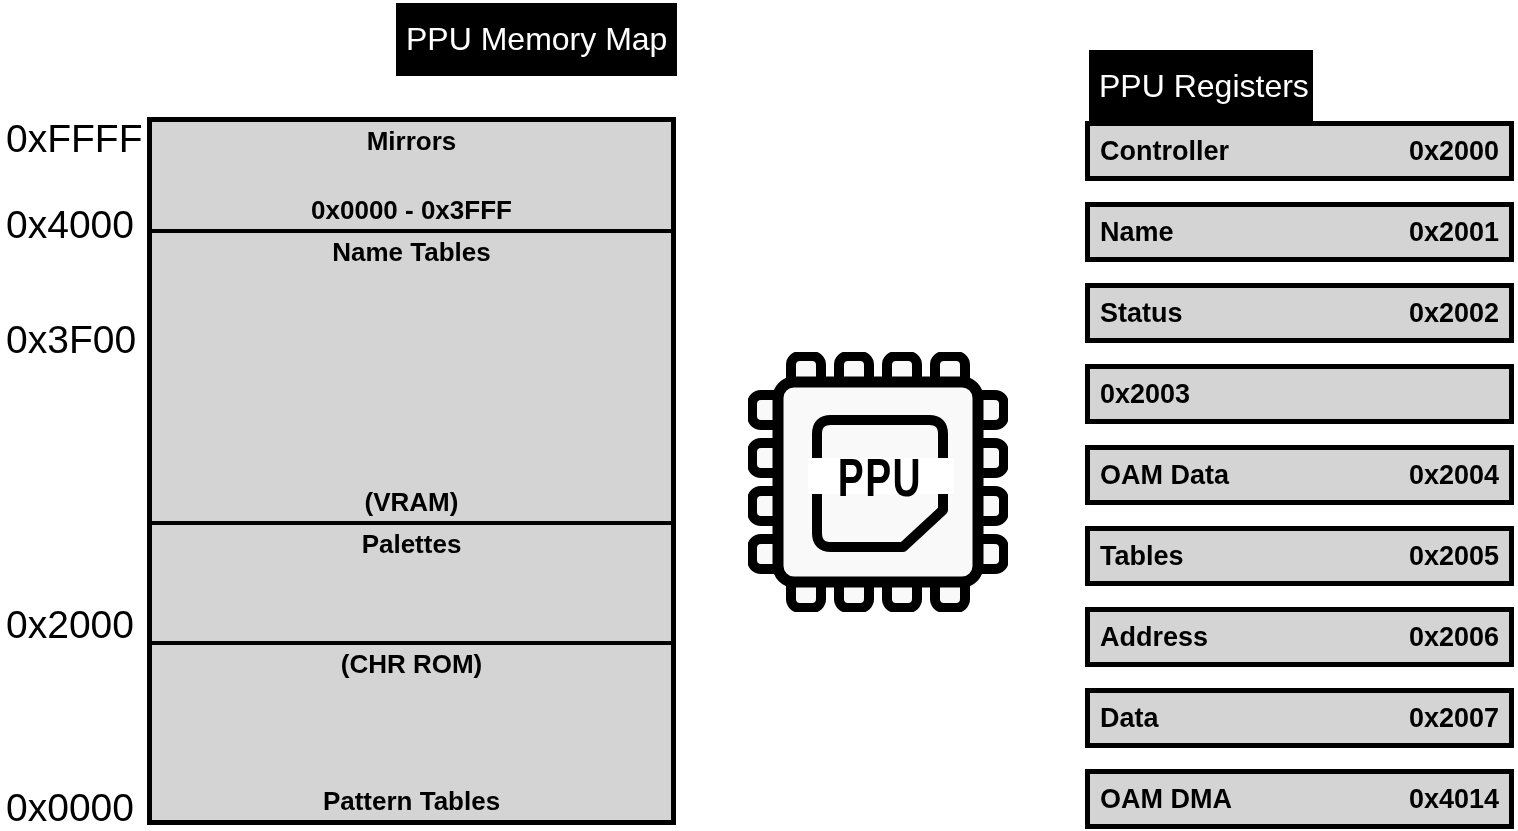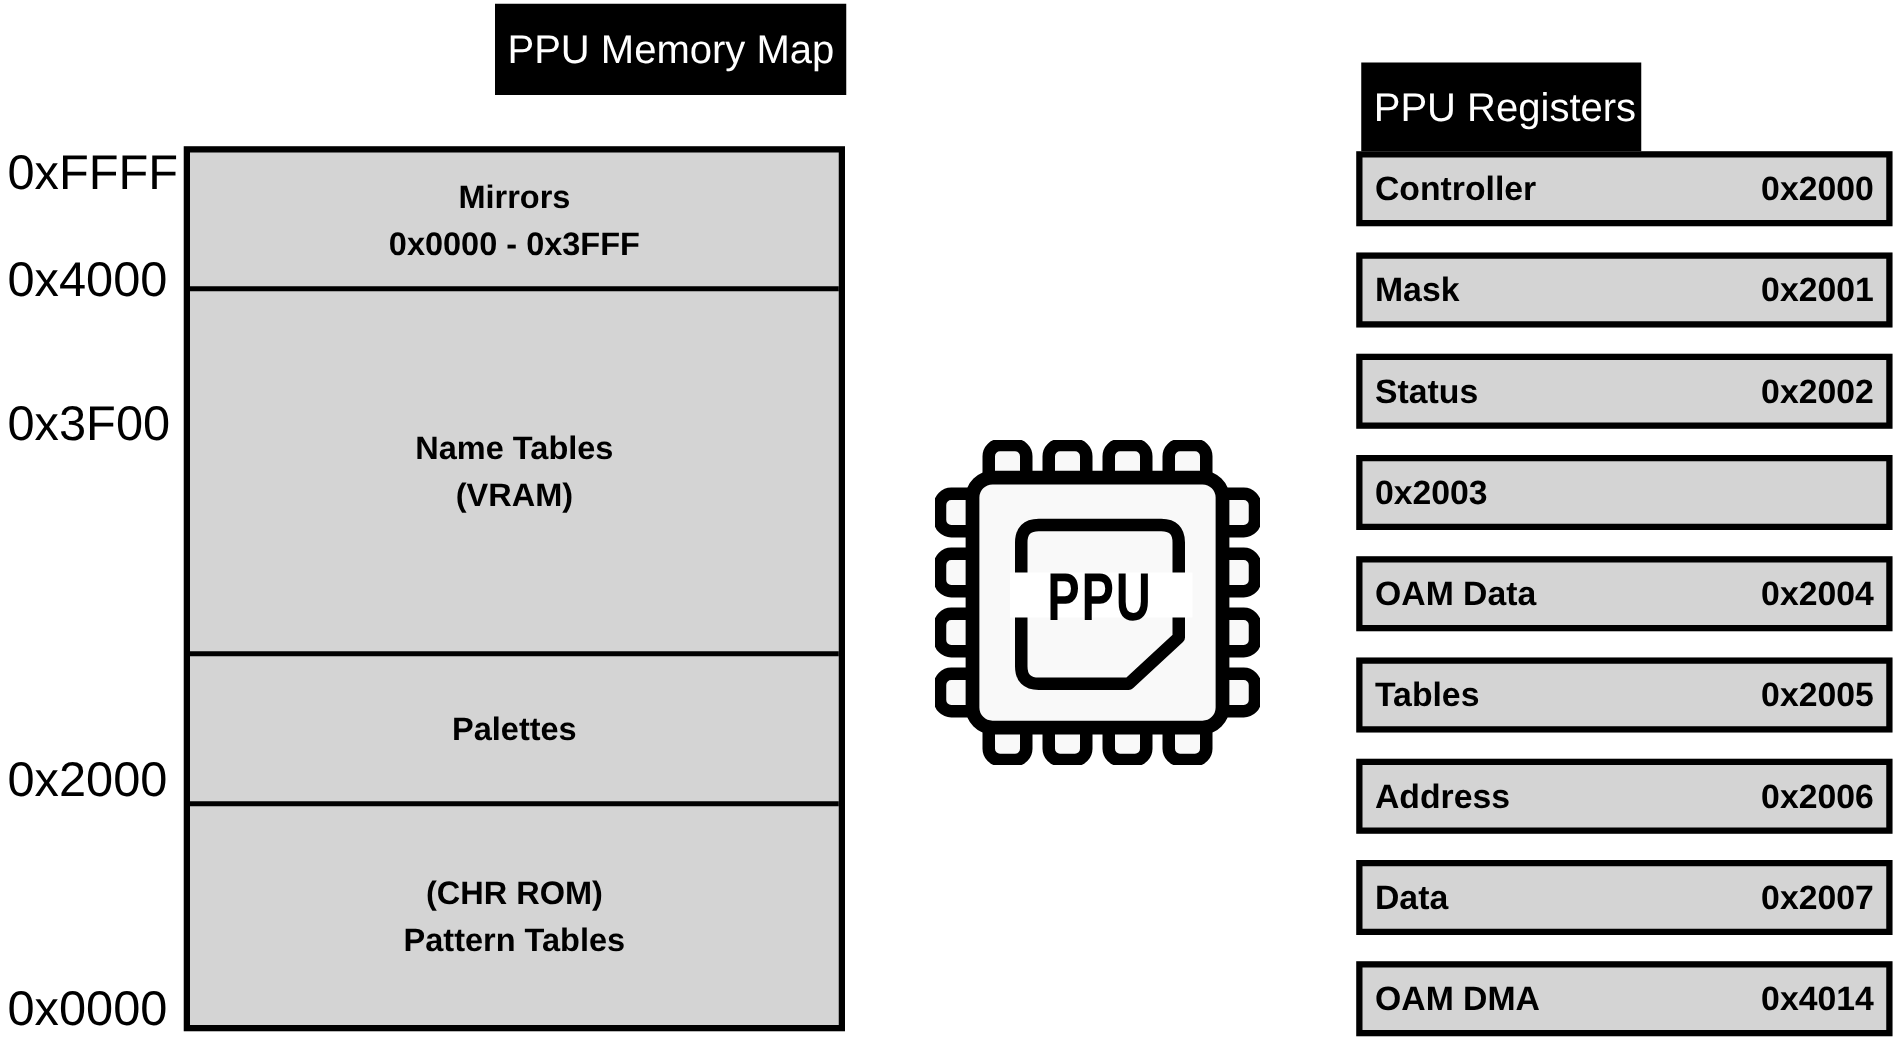--- a/index.html
+++ b/index.html
@@ -25,21 +25,21 @@
   .title-reg{left:1089px;top:17px;width:224px;margin-top:33px;}
 
   
   .membox{
     position:absolute;left:147px;top:117px;width:529px;height:708px;
     box-sizing:border-box;border:5px solid var(--line);background:var(--box_fill);
     display:flex;flex-direction:column;
   }
   .section{
     box-sizing:border-box;display:flex;flex-direction:column;
-    align-items:center;justify-content:center;text-align:center;
+    align-items:center;justify-content:space-between;text-align:center;
     font-size:26px;font-weight:bold;line-height:38px;
   }
   .s1{height:111px;border-bottom:4px solid var(--line);}
   .s2{height:120px;border-bottom:4px solid var(--line);}
   .s3{height:292px;border-bottom:4px solid var(--line);}
   .s4{height:175px;}
 
   .addr{
     position:absolute;left:6px;font-size:39px;line-height:36px;white-space:nowrap;
   }
@@ -124,21 +124,21 @@
 
     <text transform="translate(132,144) scale(0.72,1)" text-anchor="middle" font-family="'Liberation Sans',sans-serif" font-weight="bold" font-size="54" letter-spacing="2" fill="#000">PPU</text>
   </svg>
 
   <div class="registers">
     <div class="regbox">
       <span>Controller</span>
       <span>0x2000</span>
     </div>
     <div class="regbox">
-      <span>Mask</span>
+      <span>Name</span>
       <span>0x2001</span>
     </div>
     <div class="regbox">
       <span>Status</span>
       <span>0x2002</span>
     </div>
     <div class="regbox">
       <span>0x2003</span>
     </div>
     <div class="regbox">

